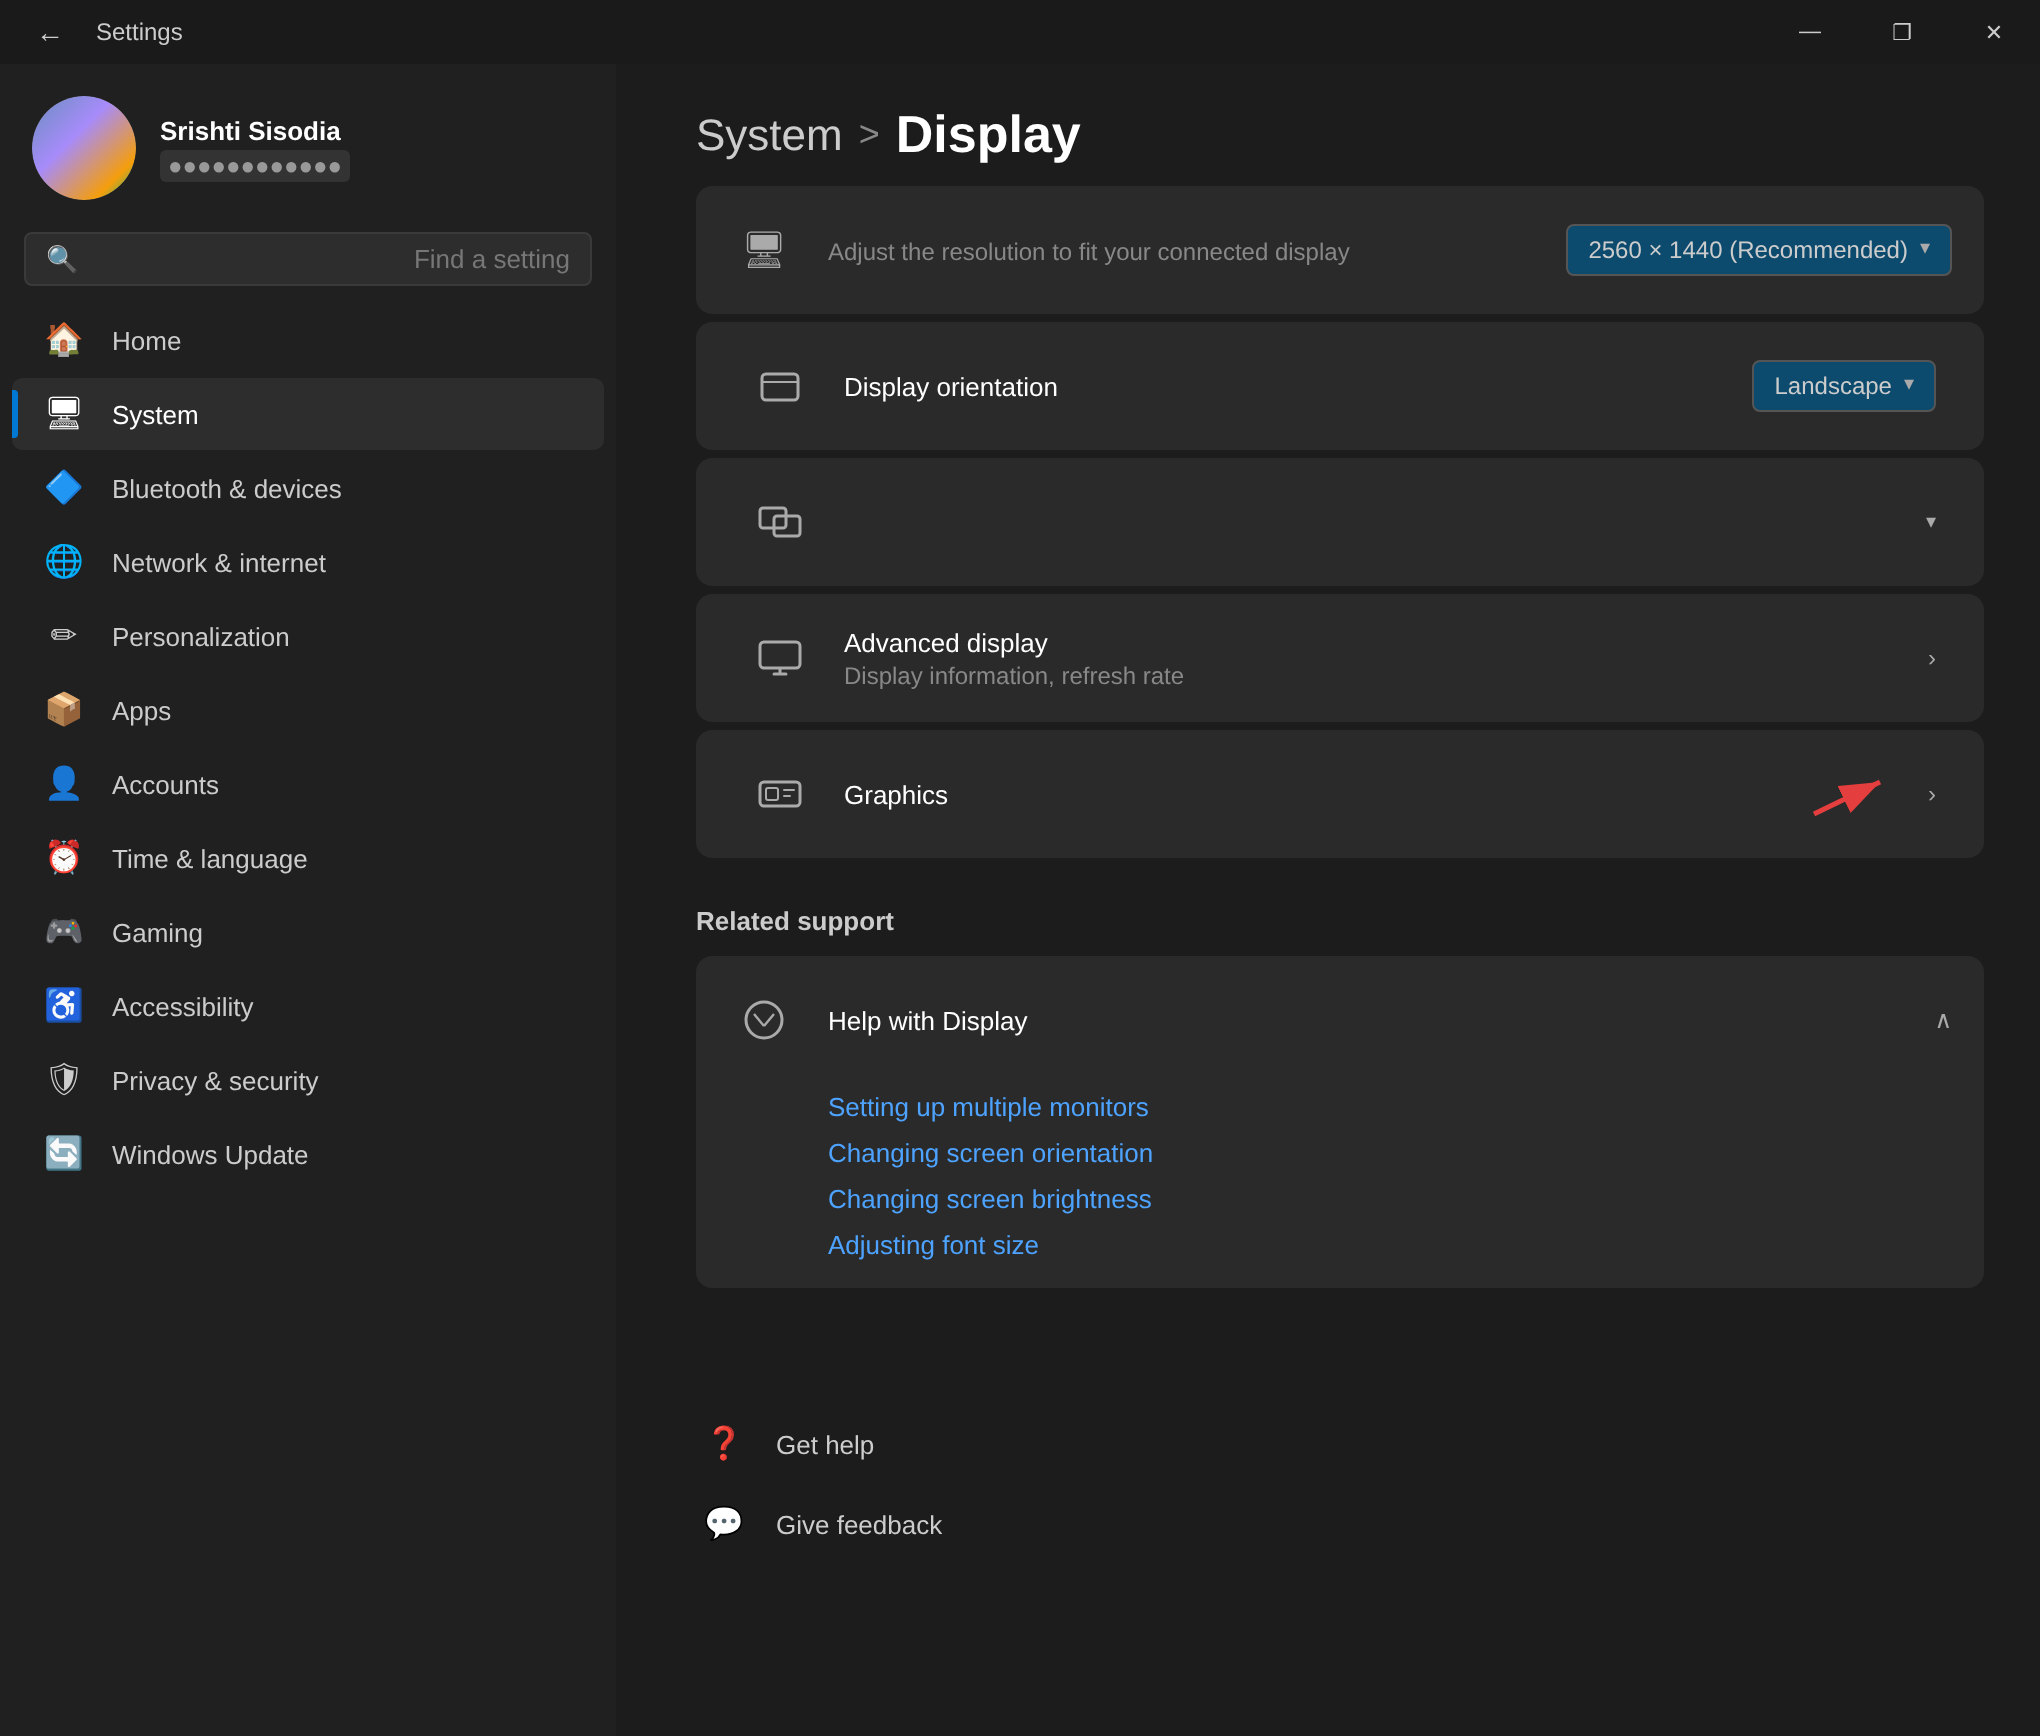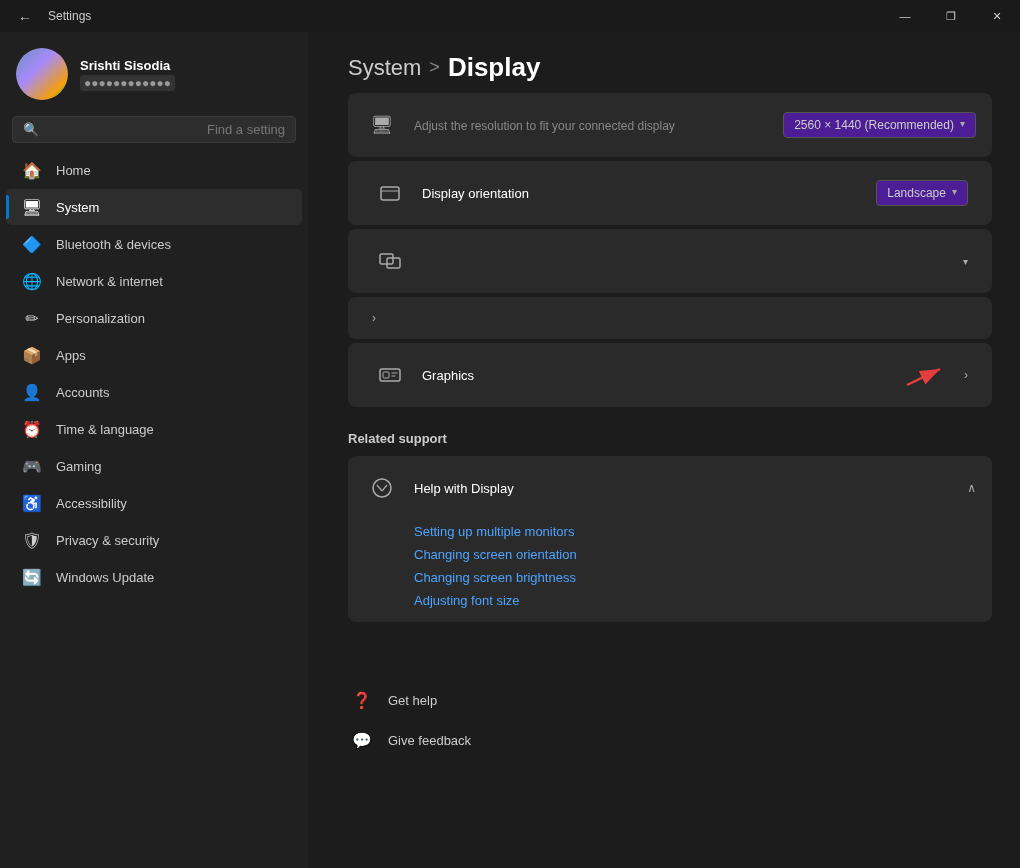--- a/index.html
+++ b/index.html
@@ -246,21 +246,21 @@
       font-size: 12px;
       color: #888;
       margin-top: 2px;
     }
     .setting-row-right {
       display: flex;
       align-items: center;
       gap: 8px;
     }
     .dropdown-btn {
-      background: #4c1d95;
+      background: #0c4a6e;
       border: 1px solid #555;
       border-radius: 4px;
       color: #ccc;
       font-size: 12px;
       padding: 5px 10px;
       display: flex;
       align-items: flex-start;
       gap: 6px;
       cursor: pointer;
     }
@@ -491,20 +491,33 @@
             </svg>
           </div>
         </div>
         <div class="setting-row-right">
           <span class="chevron-down">▾</span>
         </div>
       </div>
 
 
       <div class="setting-row">
+        <div class="setting-row-left">
+          <div class="setting-row-icon">
+            <svg width="22" height="18" viewBox="0 0 22 18" fill="none">
+              <rect x="1" y="1" width="20" height="13" rx="2" stroke="#aaa" stroke-width="1.5" fill="none"></rect>
+              <line x1="8" y1="17" x2="14" y2="17" stroke="#aaa" stroke-width="1.5" stroke-linecap="round"></line>
+              <line x1="11" y1="14" x2="11" y2="17" stroke="#aaa" stroke-width="1.5"></line>
+            </svg>
+          </div>
+          <div class="setting-row-text">
+            <div class="setting-row-title">Advanced display</div>
+            <div class="setting-row-desc">Display information, refresh rate</div>
+          </div>
+        </div>
         <div class="setting-row-right">
           <span class="chevron-right">›</span>
         </div>
       </div>
 
       <div class="setting-row graphics-row" style="position:relative; overflow:visible;">
         <div class="setting-row-left">
           <div class="setting-row-icon">
             <svg width="22" height="18" viewBox="0 0 22 18" fill="none">
               <rect x="1" y="3" width="20" height="12" rx="2" stroke="#aaa" stroke-width="1.5" fill="none"></rect>

